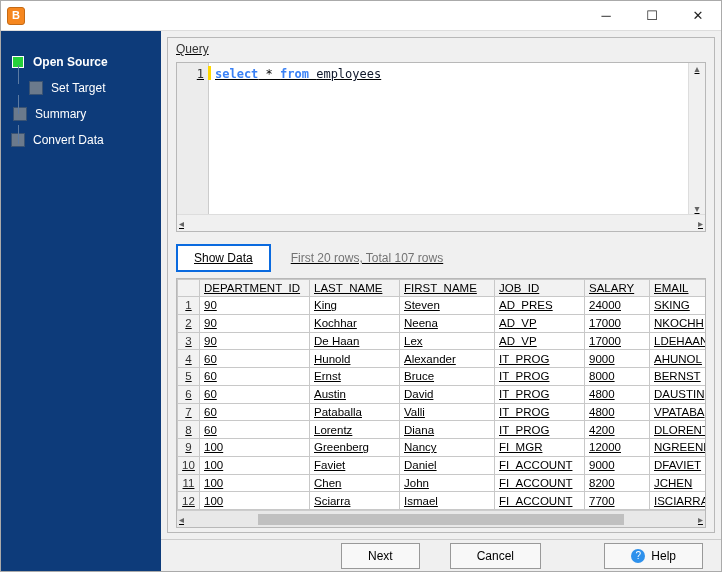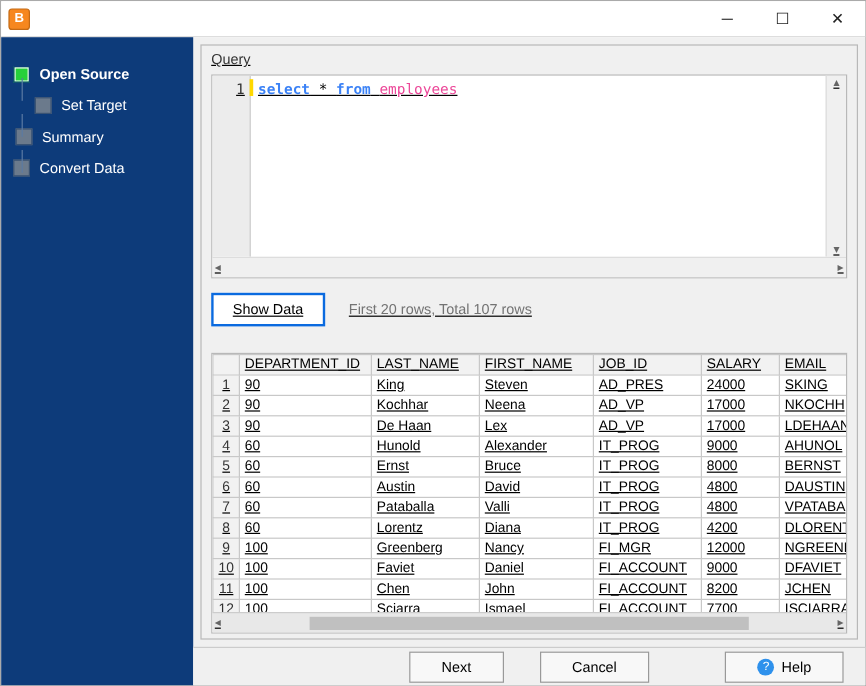--- a/index.html
+++ b/index.html
@@ -139,40 +139,40 @@
     background: #ffd800;
   }
   .code {
     flex: 1;
     padding: 4px 6px;
     font-family: Consolas, monospace;
     font-size: 12px;
     white-space: pre;
   }
   .kw { font-weight: bold; color: #3b82f6; }
-  .ident { color: #ec4899; }
+  .ident { color: #0f172a; }
   .vscroll-stub {
     width: 17px;
     background: #f0f0f0;
     border-left: 1px solid #ddd;
     display:flex; flex-direction:column; justify-content:space-between;
     color:#666; font-size:10px; align-items:center;
   }
   .hscroll-stub {
     height: 17px;
     background: #f0f0f0;
     border-top: 1px solid #ddd;
     display:flex; justify-content:space-between; align-items:center;
     color:#666; font-size:10px; padding:0 2px;
   }
   .action-row {
     display: flex;
     align-items: center;
     gap: 20px;
-    margin: 8px 8px 22px 8px;
+    margin: 8px 8px 6px 8px;
   }
   .show-data-btn {
     background: #fff;
     border: 2px solid #0a6adf;
     color: #000;
     padding: 5px 16px;
     font-size: 12px;
   }
   .status-text {
     color: #737373;

